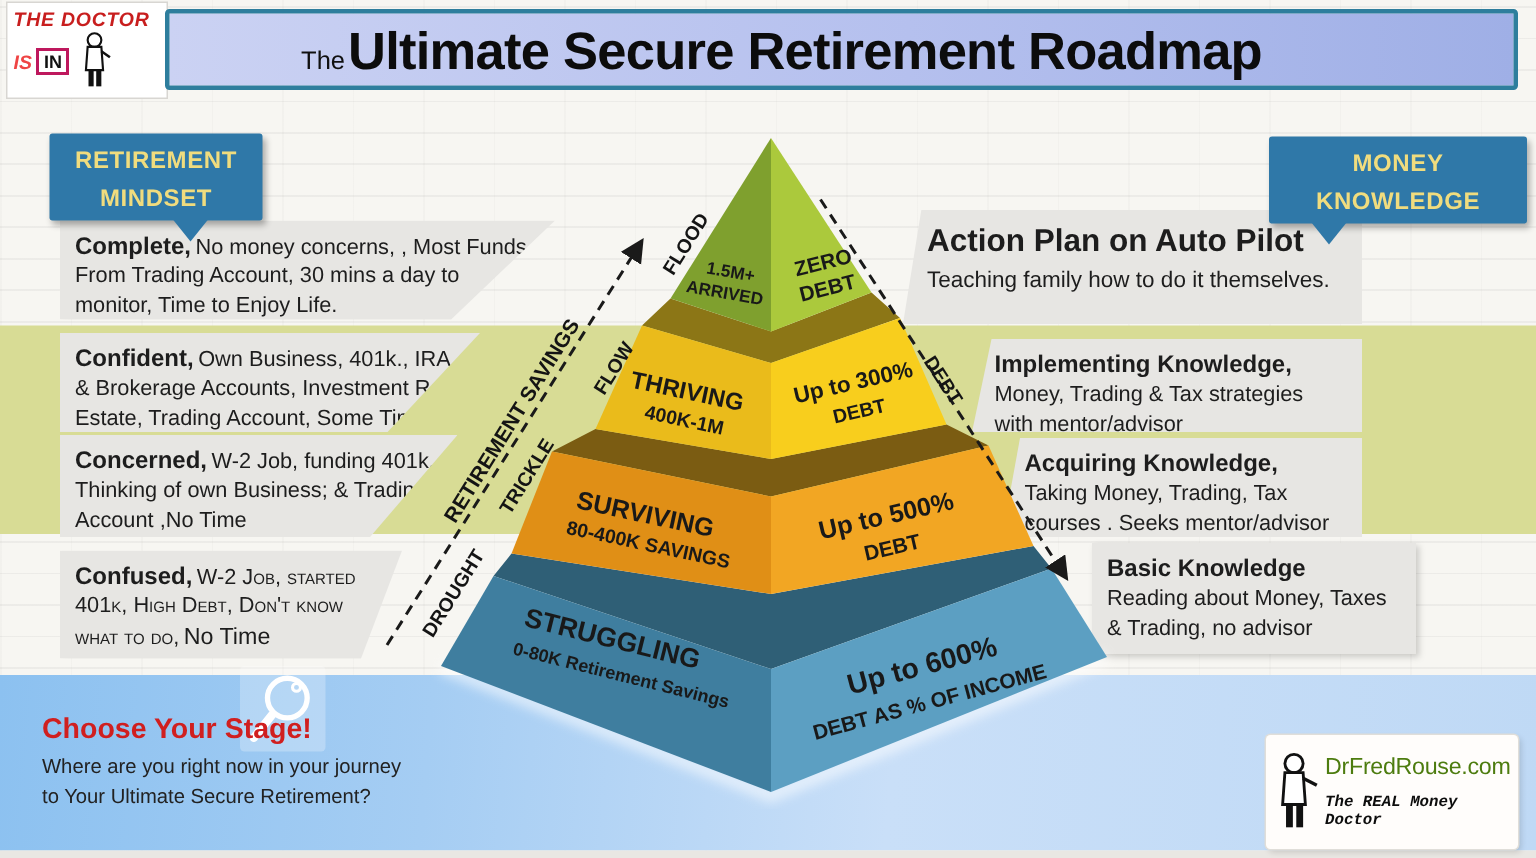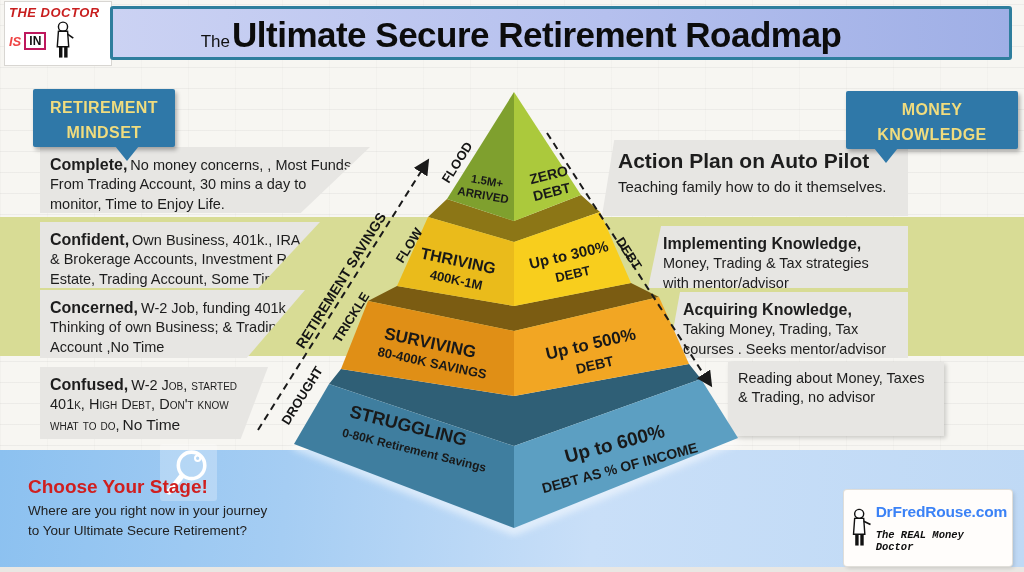--- a/index.html
+++ b/index.html
@@ -61,21 +61,21 @@
   .pt{font-weight:bold;fill:#191919;text-anchor:middle;dominant-baseline:middle;font-family:"Liberation Sans",sans-serif;}
   .al{font-weight:bold;fill:#141414;text-anchor:middle;dominant-baseline:middle;font-family:"Liberation Sans",sans-serif;}
   .dash{stroke:#1a1a1a;stroke-width:2;stroke-dasharray:7 5;fill:none;}
   
   .cta-title{position:absolute;left:28px;top:476px;font-size:19px;font-weight:bold;color:#D01F1F;}
   .cta-sub{position:absolute;left:28px;top:501px;font-size:13.5px;color:#222;line-height:1.45;}
   .mag-tile{position:absolute;left:160px;top:444px;width:57px;height:57px;background:rgba(255,255,255,0.26);border-radius:3px;}
   .brand-box{position:absolute;left:844px;top:490px;width:168px;height:76px;background:#FFFDFB;border-radius:3px;
     box-shadow:0 0 0 1px #e0ded9,2px 2px 4px rgba(0,0,0,0.15);display:flex;align-items:center;padding:3px 5px;box-sizing:border-box;gap:4px;}
   .brand-col{display:flex;flex-direction:column;gap:8px;}
-  .brand-site{font-size:15.5px;font-weight:700;color:#3b82f6;letter-spacing:-0.2px;}
+  .brand-site{font-size:15.5px;font-weight:400;color:#4d7c0f;letter-spacing:-0.2px;}
   .brand-tag{font-size:10.5px;font-style:italic;font-weight:bold;color:#0d0d0d;font-family:Liberation Mono, monospace;}
 </style>
 </head>
 <body>
 
 <div class="stage">
 
   <div class="band-green"></div>
   <div class="bottom-panel"></div>
   <div class="bottom-strip"></div>
@@ -96,21 +96,21 @@
   <div class="gbox kb kb0">
     <span class="lead">Action Plan on Auto Pilot</span><span class="bodytxt">Teaching family how to do it themselves.</span>
   </div>
   <div class="gbox kb kb1">
     <span class="lead">Implementing Knowledge,</span><span class="bodytxt">Money, Trading &amp; Tax strategies with mentor/advisor</span>
   </div>
   <div class="gbox kb kb2">
     <span class="lead">Acquiring Knowledge,</span><span class="bodytxt">Taking Money, Trading, Tax courses . Seeks  mentor/advisor</span>
   </div>
   <div class="gbox kb kb3">
-    <span class="bodytxt">Reading about Money, Taxes &amp;  Trading, no advisor</span>
+    <span class="lead">Basic Knowledge</span><span class="bodytxt">Reading about Money, Taxes &amp;  Trading, no advisor</span>
   </div>
 
   <div class="badge badge-mindset">
     <div>RETIREMENT</div>
     <div>MINDSET</div>
     <span class="tail"></span>
   </div>
   <div class="badge badge-knowledge">
     <div>MONEY</div>
     <div>KNOWLEDGE</div>

